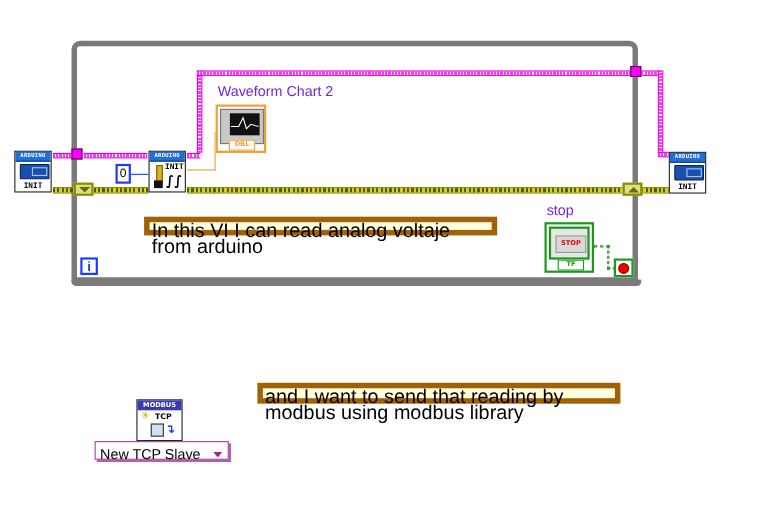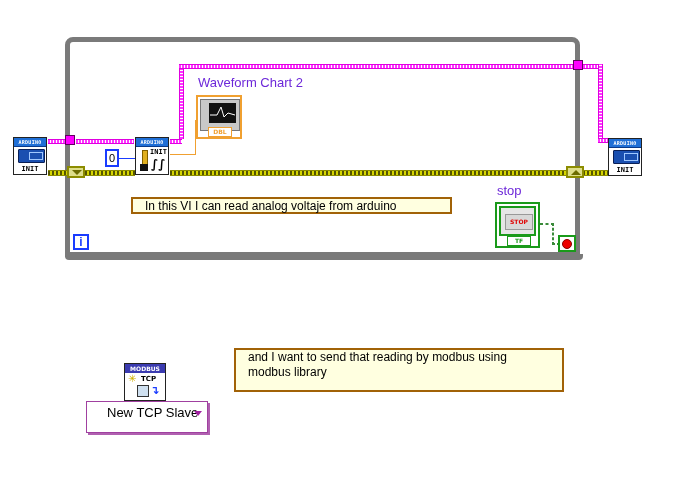--- a/index.html
+++ b/index.html
@@ -23,35 +23,35 @@
     .shift-reg .tri-down { position:absolute; left:3px; top:2px; width:0; height:0; border-left:5px solid transparent; border-right:5px solid transparent; border-top:5px solid #6c6c00; }
     .shift-reg .tri-up { position:absolute; left:3px; top:2px; width:0; height:0; border-left:5px solid transparent; border-right:5px solid transparent; border-bottom:5px solid #6c6c00; }
     
     .vi { position:absolute; width:34px; height:38px; background:#ffffff; border:1px solid #222; box-sizing:border-box; }
     .vi .banner { height:8px; background:#1f6fd6; border-bottom:1px solid #0a3a8a; color:#fff; font-size:5px; line-height:8px; text-align:center; letter-spacing:0.3px; font-family:"DejaVu Sans Mono", monospace; font-weight:bold; }
     .vi .board { position:absolute; left:4px; top:11px; width:25px; height:12px; background:#1a4fb0; border:1px solid #0a1f55; border-radius:1px; }
     .vi .board:after { content:""; position:absolute; left:10px; top:2px; width:12px; height:6px; border:1px solid #a0c8ff; }
     .vi .lbl { position:absolute; left:0; right:0; bottom:1px; text-align:center; font-size:7px; font-weight:bold; color:#000; font-family:"DejaVu Sans Mono", monospace; }
     .numconst { position:absolute; width:14px; height:18px; border:2px solid #1a3cff; background:#fff; box-sizing:border-box; font-size:11px; line-height:14px; text-align:center; color:#000; font-family:"Liberation Sans", sans-serif; }
     .label { position:absolute; font-family:"Liberation Sans", sans-serif; font-size:13px; color:#6d28d9; white-space:nowrap; }
-    .comment { position:absolute; background:#ffffe0; border:2px solid #a16207; box-sizing:border-box; font-family:"Liberation Sans", sans-serif; font-size:12px; color:#000; padding:0 12px; line-height:15px; }
+    .comment { position:absolute; background:#ffffe0; border:5px solid #a16207; box-sizing:border-box; font-family:"Liberation Sans", sans-serif; font-size:18px; color:#000; padding:0 2px; line-height:15px; }
     .iter { position:absolute; width:16px; height:16px; border:2px solid #1a3cff; background:#fff; box-sizing:border-box; font-size:12px; line-height:12px; text-align:center; color:#1a3cff; font-weight:bold; font-family:"Liberation Sans", sans-serif; }
     .chart-term { position:absolute; left:196px; top:95px; width:46px; height:44px; border:2px solid #f0a030; box-sizing:border-box; background:#fff; }
     .chart-inner { position:absolute; left:2px; top:2px; width:38px; height:30px; background:#c8c8c8; border:1px solid #777; }
     .chart-screen { position:absolute; left:8px; top:3px; width:27px; height:20px; background:#111; }
     .dbl { position:absolute; left:10px; bottom:0px; width:22px; height:8px; border:1px solid #f0a030; font-size:6px; line-height:8px; text-align:center; color:#f0a030; font-weight:bold; background:#fff; font-family:"DejaVu Sans", sans-serif; }
     .stop-term { position:absolute; left:495px; top:202px; width:45px; height:46px; border:2px solid #1a9a1a; background:#fff; box-sizing:border-box; }
     .stop-term .inner { position:absolute; left:2px; top:2px; right:2px; bottom:10px; border:2px solid #1a9a1a; background:#e6e6e6; }
     .stop-btn { position:absolute; left:4px; top:6px; width:26px; height:14px; background:#d8d8d8; border:1px solid #999; font-size:6px; color:#e00000; font-weight:bold; text-align:center; line-height:14px; font-family:"DejaVu Sans", sans-serif; }
     .tf { position:absolute; left:10px; bottom:0; width:22px; height:8px; border:1px solid #1a9a1a; color:#1a9a1a; font-size:6px; line-height:8px; text-align:center; font-weight:bold; background:#fff; font-family:"DejaVu Sans", sans-serif; }
     .stop-cond { position:absolute; left:558px; top:235px; width:18px; height:17px; border:2px solid #1a9a1a; background:#fff; box-sizing:border-box; }
     .stop-cond .dot { position:absolute; left:2px; top:2px; width:10px; height:10px; border-radius:50%; background:#ee0000; border:1px solid #800; box-sizing:border-box; }
     .modbus-vi { position:absolute; left:124px; top:363px; width:42px; height:38px; border:1px solid #222; background:#fff; box-sizing:border-box; }
     .modbus-vi .banner { height:9px; background:#3b3bb0; color:#fff; font-size:6px; line-height:9px; text-align:center; font-weight:bold; font-family:"DejaVu Sans", sans-serif; }
-    .ring { position:absolute; left:86px; top:401px; width:122px; height:32px; border:1px solid #a040a0; box-sizing:border-box; background:#fff; font-family:"Liberation Sans", sans-serif; font-size:13px; line-height:22px; padding-left:20px; color:#000; box-shadow:2px 2px 0 #b060b0; }
+    .ring { position:absolute; left:86px; top:401px; width:122px; height:17px; border:1px solid #a040a0; box-sizing:border-box; background:#fff; font-family:"Liberation Sans", sans-serif; font-size:13px; line-height:22px; padding-left:4px; color:#000; box-shadow:2px 2px 0 #b060b0; }
     .ring .arrow { position:absolute; right:5px; top:9px; width:0; height:0; border-left:4px solid transparent; border-right:4px solid transparent; border-top:5px solid #a020a0; }
   </style>
 </head>
 <body>
 
 <div class="loop"></div>
 <div class="loop-bottom"></div>
 
 <div class="wire-pink" style="left:48px;top:139px;width:20px;height:3px;"></div>
 <div class="wire-pink" style="left:76px;top:139px;width:58px;height:3px;"></div>
@@ -139,13 +139,13 @@
   <div class="abs" style="left:16px;top:11px;font-size:7px;font-weight:bold;color:#000;font-family:'DejaVu Sans',sans-serif;">TCP</div>
   <div class="abs" style="left:12px;top:21px;width:10px;height:10px;border:1px solid #333;background:#cfe0f0;"></div>
   <div class="abs" style="left:25px;top:20px;font-size:11px;color:#1a3cff;font-weight:bold;">↴</div>
 </div>
 
 <div class="ring">
   <span>New TCP Slave</span>
   <div class="arrow"></div>
 </div>
 
-<div class="comment" style="left:234px;top:348px;width:330px;height:44px;white-space:normal;">and I want to send that reading by modbus using modbus library</div>
+<div class="comment" style="left:234px;top:348px;width:330px;height:19px;white-space:normal;">and I want to send that reading by modbus using modbus library</div>
 
 </body></html>

